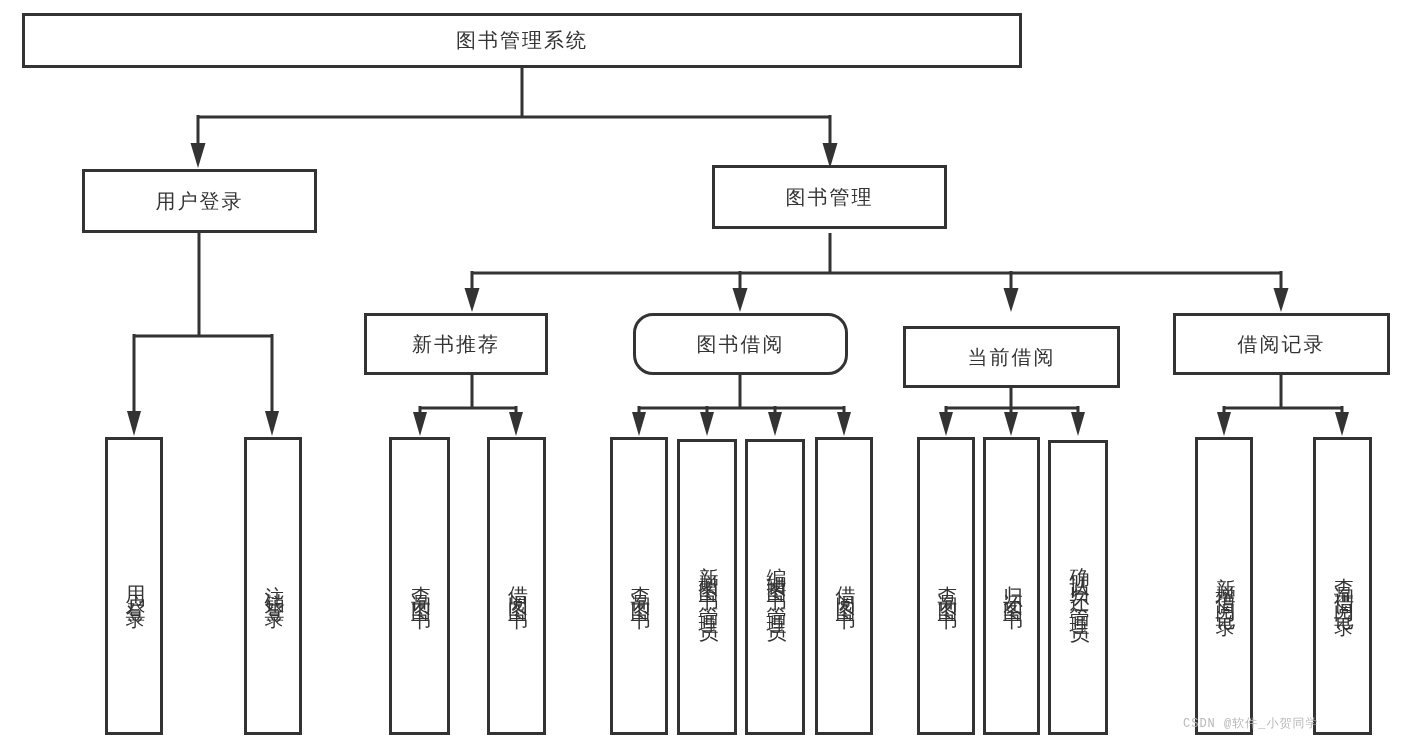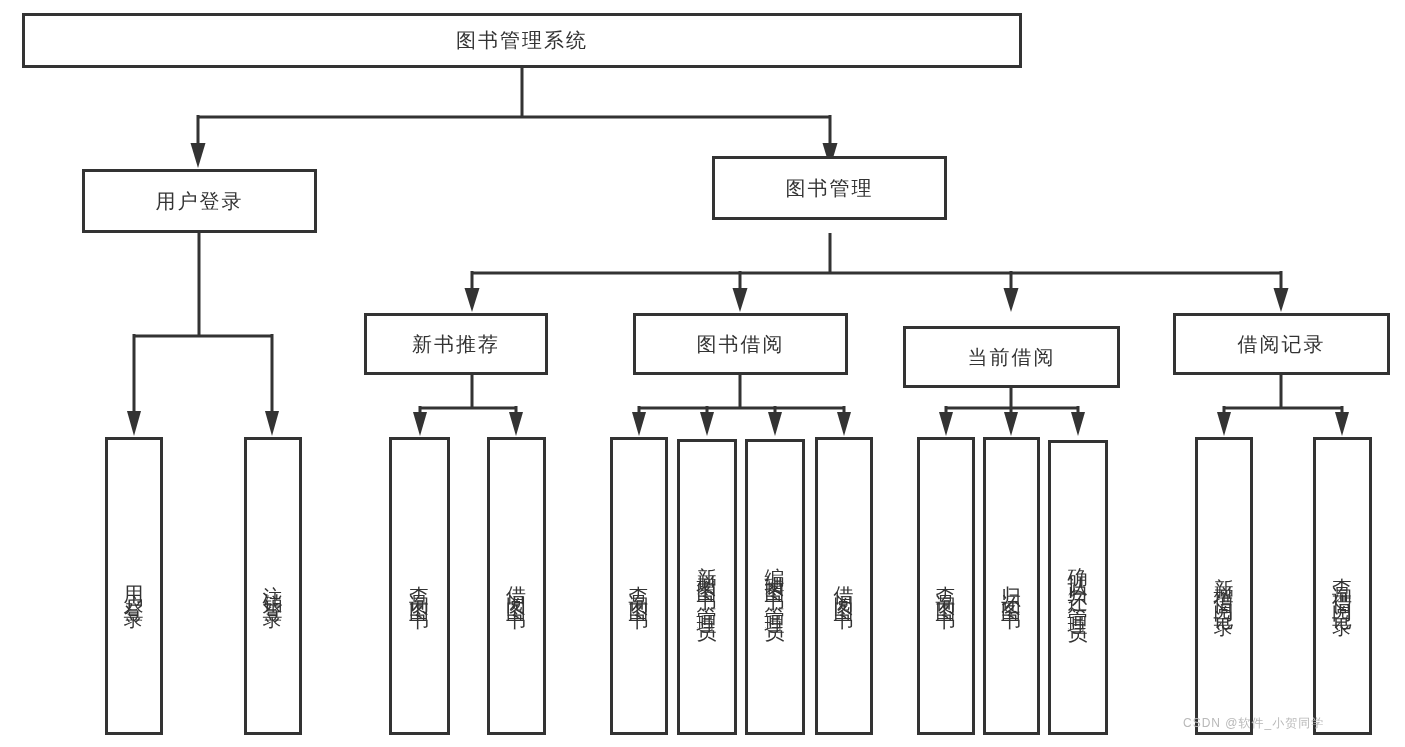--- a/index.html
+++ b/index.html
@@ -1,35 +1,35 @@
 <!DOCTYPE html>
 <html><head>
 <meta charset="utf-8">
 <style>
   html,body{margin:0;padding:0;background:#ffffff;}
   .canvas{
     position:relative;width:1405px;height:747px;background:#ffffff;
-    font-family:Liberation Sans, sans-serif;overflow:hidden;
+    font-family:Liberation Mono, monospace;overflow:hidden;
   }
   .edges{position:absolute;left:0;top:0;width:1405px;height:747px;}
   .node{
     position:absolute;box-sizing:border-box;border:3px solid #333333;background:#ffffff;
     display:flex;align-items:center;justify-content:center;color:#333333;z-index:2;
   }
   .h-node{font-size:20px;letter-spacing:2px;white-space:nowrap;}
   .v-node{
     writing-mode:vertical-rl;text-orientation:mixed;
     font-size:20px;letter-spacing:8px;line-height:1;
   }
   
   .n-root{left:22px;top:13px;width:1000px;height:55px;}
   .n-l2-0{left:82px;top:169px;width:235px;height:64px;}
-  .n-l2-1{left:712px;top:156px;width:235px;height:64px;}
+  .n-l2-1{left:712px;top:165px;width:235px;height:64px;}
   .n-l3-0{left:364px;top:313px;width:184px;height:62px;}
-  .n-l3-1{left:633px;top:313px;width:215px;height:62px;}
+  .n-l3-1{left:633px;top:313px;width:215px;height:62px;border-radius:20px;}
   .n-l3-2{left:903px;top:313px;width:217px;height:62px;margin-top:13px;}
   .n-l3-3{left:1173px;top:313px;width:217px;height:62px;}
   .n-a1{left:105px;top:437px;width:58px;height:298px;}
   .n-a2{left:244px;top:437px;width:58px;height:298px;}
   .n-b1{left:389px;top:437px;width:61px;height:298px;}
   .n-b2{left:487px;top:437px;width:59px;height:298px;}
   .n-c1{left:610px;top:437px;width:58px;height:298px;}
   .n-c2{left:677px;top:439px;width:60px;height:296px;}
   .n-c3{left:745px;top:439px;width:60px;height:296px;}
   .n-c4{left:815px;top:437px;width:58px;height:298px;}

